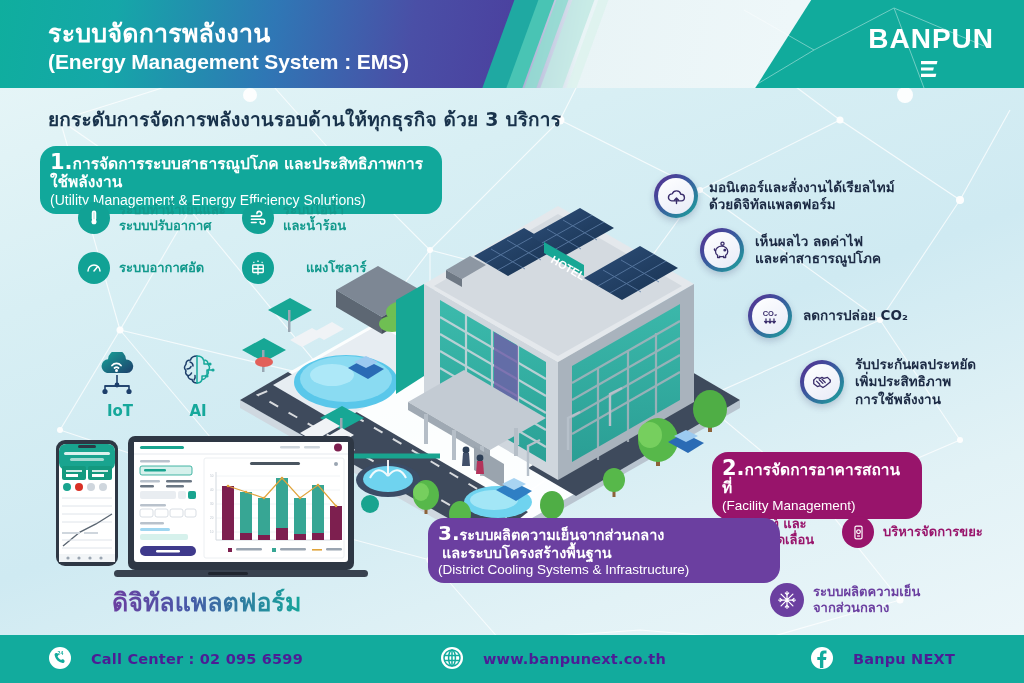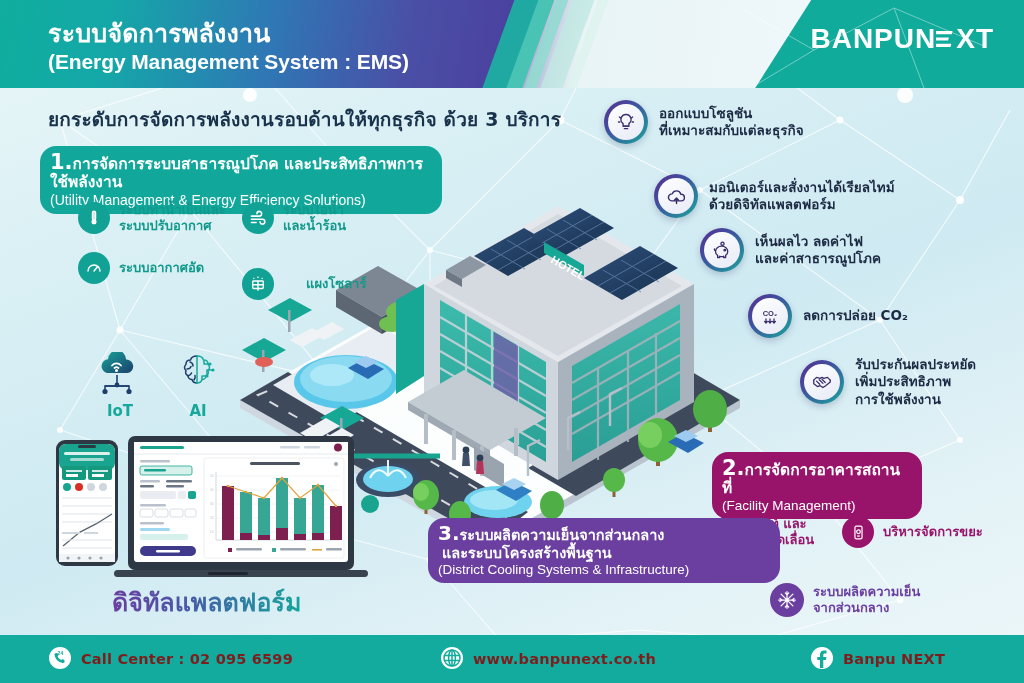--- a/index.html
+++ b/index.html
@@ -33,21 +33,21 @@
   .stripe{position:absolute;top:-10px;height:110px;transform:skewX(-20deg);}
   .hdr-teal-block{
     position:absolute;right:0;top:0;width:280px;height:88px;
     background:#11ab9c;
     clip-path:polygon(24% 0,100% 0,100% 100%,4% 100%);
   }
   .logo{
     position:absolute;right:30px;top:23px;z-index:9;
     color:#fff;font-size:28px;font-weight:bold;letter-spacing:1px;
     font-family:"Liberation Sans",sans-serif;
-    display:flex;align-items:center;
+    display:flex;align-items:center;flex-direction:column;
   }
   .logo .lg-e{position:relative;display:inline-block;width:20px;height:28px;}
   .title-wrap{
     position:absolute;left:48px;top:19px;z-index:9;color:#fff;
   }
   .title-th{font-size:25px;font-weight:bold;line-height:1.18;letter-spacing:.2px;}
   .title-en{font-size:21px;font-weight:bold;line-height:1.2;letter-spacing:-.1px;
     font-family:"Liberation Sans",sans-serif;}
 
   
@@ -118,21 +118,21 @@
   .devices{position:absolute;left:40px;top:428px;width:340px;height:170px;z-index:7;}
 
   
   .scene{position:absolute;left:228px;top:150px;width:520px;height:390px;z-index:5;}
 
   
   .footer{
     position:absolute;left:0;bottom:0;width:1024px;height:48px;z-index:10;
     background:#12ab9d;display:flex;align-items:center;
   }
-  .f-item{display:flex;align-items:center;gap:9px;color:#7f1d1d;
+  .f-item{display:flex;align-items:center;gap:19px;color:#4c1d95;
     font-size:14.5px;font-weight:bold;letter-spacing:.2px;}
   #f-call{position:absolute;left:48px;}
   #f-web{position:absolute;left:440px;}
   #f-fb{position:absolute;left:810px;}
 </style>
 </head>
 <body>
 
 <div id="poster">
 
@@ -482,47 +482,32 @@
   <div class="feat" style="left:78px;top:252px;">
     <span class="circ circ-teal">
       <svg width="18" height="18" viewBox="0 0 24 24" fill="none" stroke="#fff" stroke-width="2" stroke-linecap="round">
         <path d="M4 16a8 8 0 1 1 16 0"></path>
           <path d="M12 16 L17 10"></path>
       </svg>
     </span>
     <span class="feat-label">ระบบอากาศอัด</span>
   </div>
 
-  <div class="feat" style="left:242px;top:268px;gap:32px;">
+  <div class="feat" style="left:242px;top:252px;gap:32px;">
     <span class="circ circ-teal">
       <svg width="18" height="18" viewBox="0 0 24 24" fill="none" stroke="#fff" stroke-width="1.8">
         <rect x="5" y="8" width="14" height="10" rx="1"></rect>
         <path d="M5 13h14M12 8v10"></path>
           <path d="M12 18v3"></path>
           <path d="M6 4l1 1M18 4l-1 1M12 2v2"></path>
       </svg>
     </span>
     <span class="feat-label">แผงโซลาร์</span>
   </div>
 
-  <div class="bullet" style="left:604px;top:100px;">
-    <span class="ring">
-      <span class="ring-in">
-        <svg width="20" height="20" viewBox="0 0 24 24" fill="none" stroke="#3a2d6b" stroke-width="1.6" stroke-linecap="round">
-          <path d="M9 17h6M10 20h4"></path>
-          <path d="M12 3a6 6 0 0 0-3.5 10.9V17h7v-3.1A6 6 0 0 0 12 3z"></path>
-          <path d="M4 6l1.5 1M20 6l-1.5 1M3 12h1.5M19.5 12H21"></path>
-        </svg>
-      </span>
-    </span>
-    <span class="bullet-label">
-      <span>ออกแบบโซลูชัน</span><br>
-      <span>ที่เหมาะสมกับแต่ละธุรกิจ</span>
-    </span>
-  </div>
 
   <div class="bullet" style="left:654px;top:174px;">
     <span class="ring">
       <span class="ring-in">
         <svg width="21" height="21" viewBox="0 0 24 24" fill="none" stroke="#3a2d6b" stroke-width="1.6" stroke-linecap="round" stroke-linejoin="round">
           <path d="M6.5 17a4 4 0 0 1 .6-8A5.2 5.2 0 0 1 17 9.4 3.8 3.8 0 0 1 17.5 17z"></path>
           <path d="M12 20v-6M9.6 16.2L12 13.7l2.4 2.5"></path>
         </svg>
       </span>
     </span>

